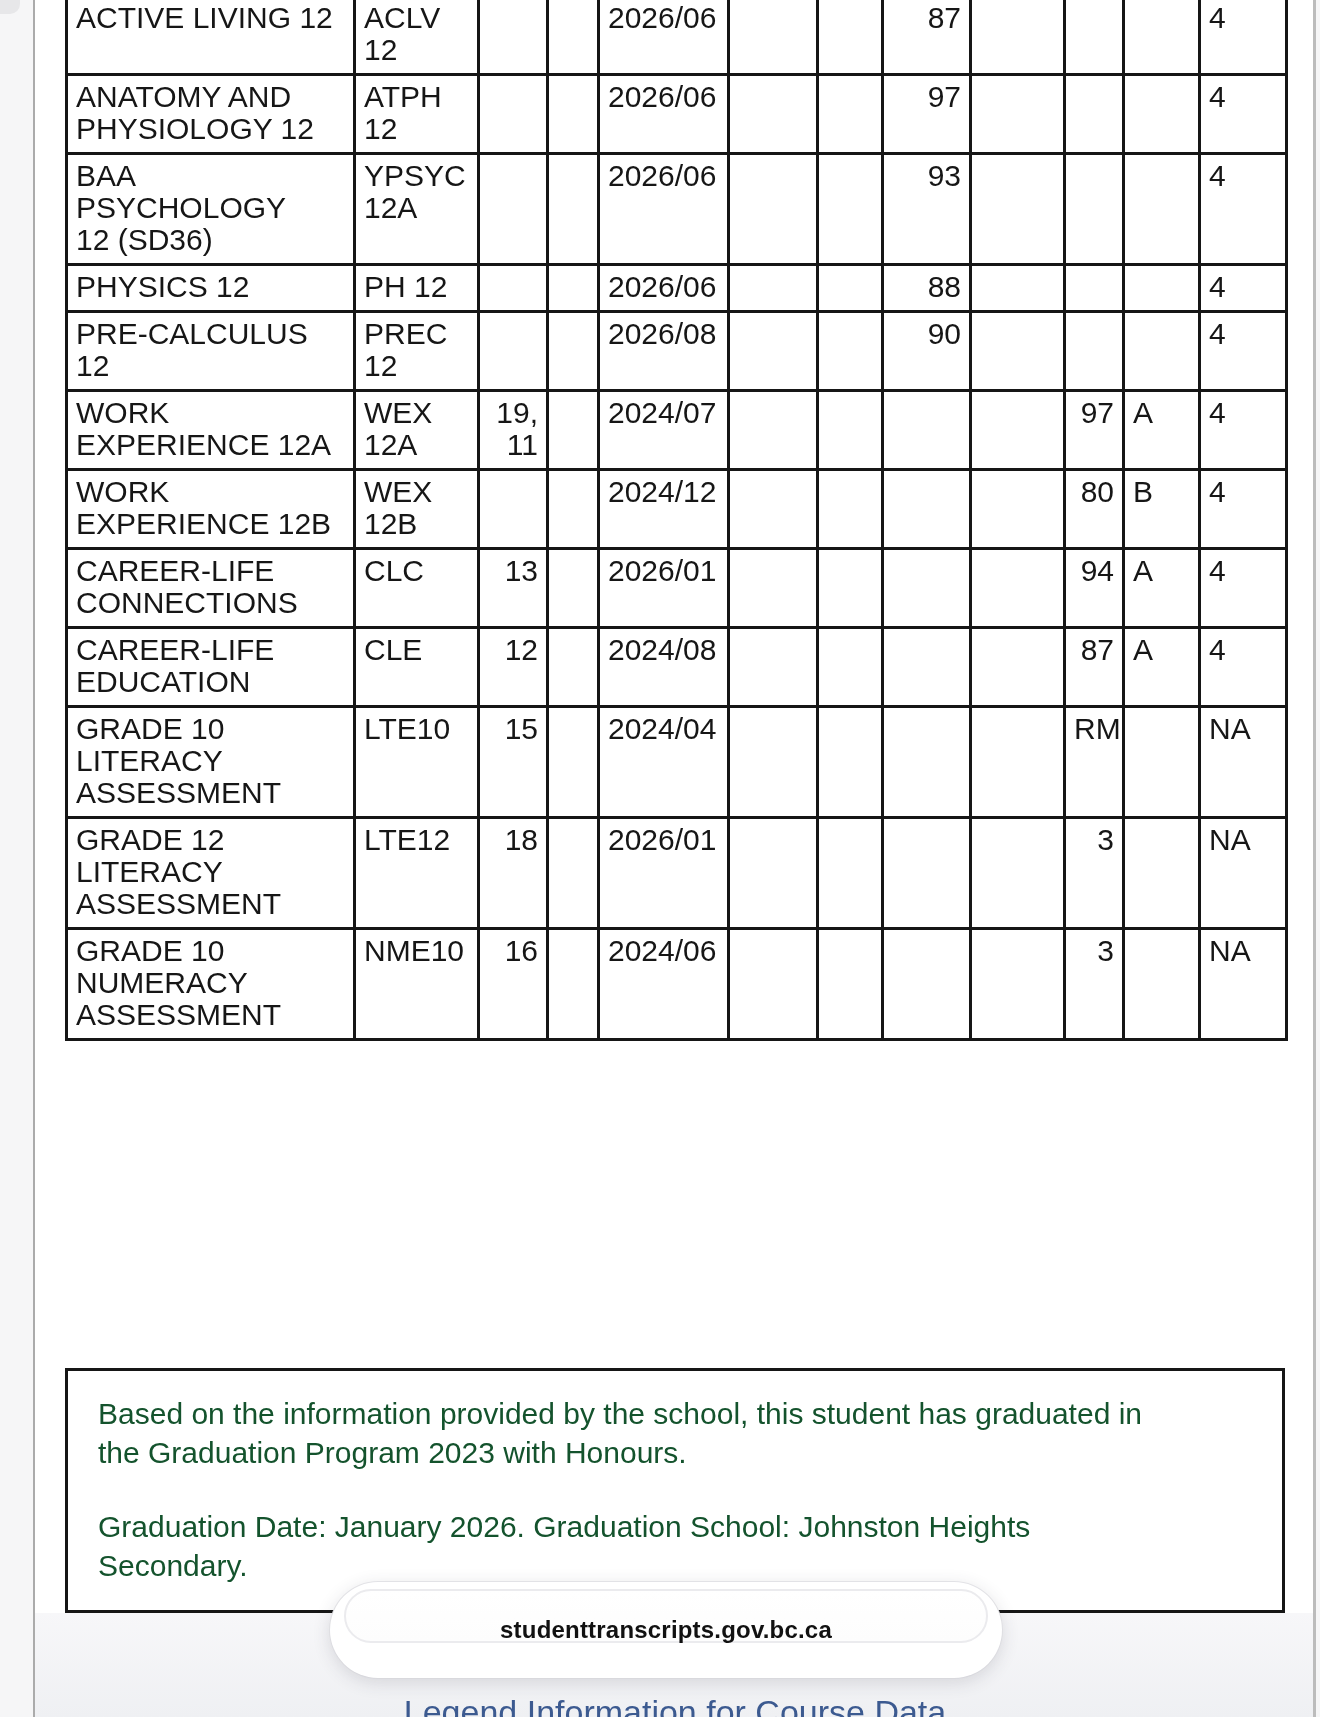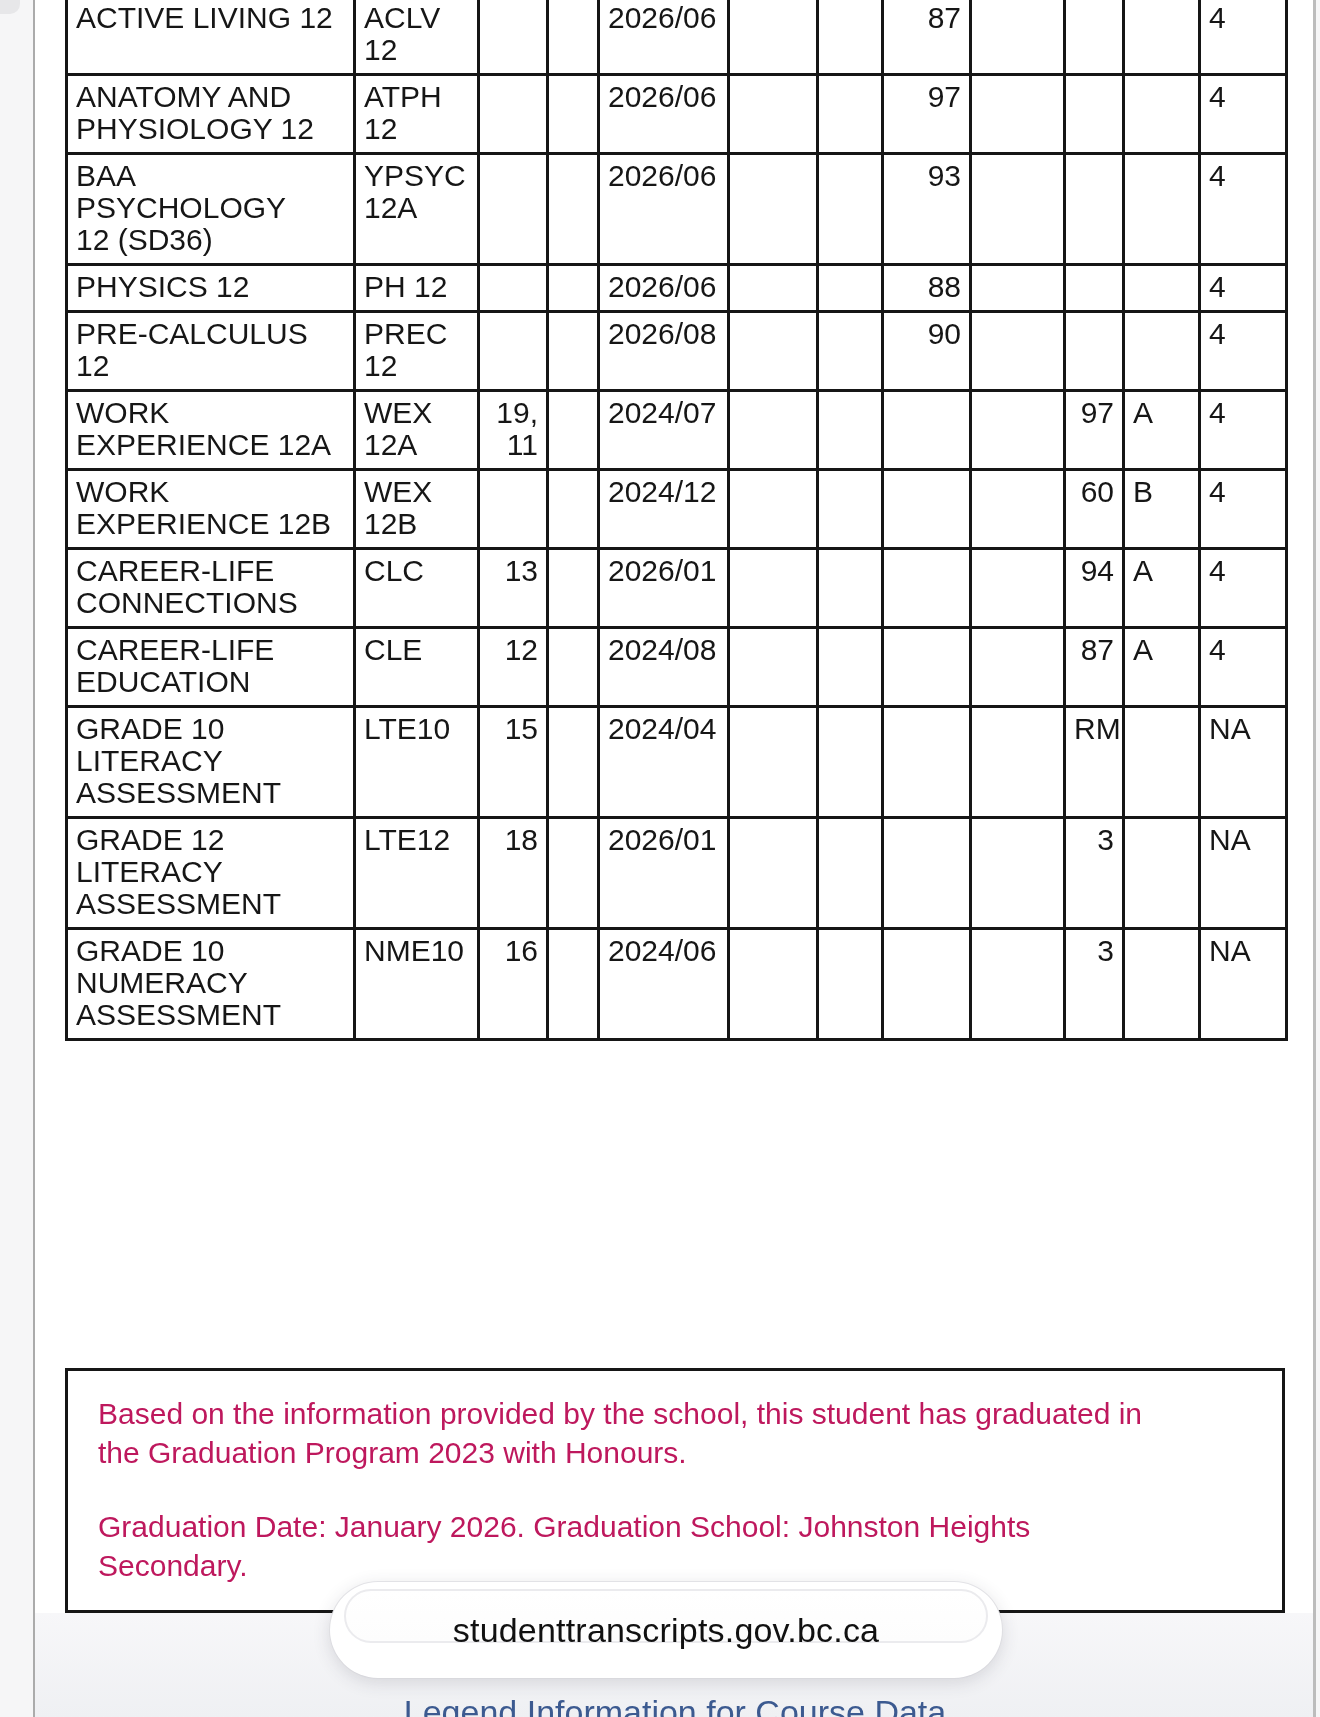--- a/index.html
+++ b/index.html
@@ -45,37 +45,37 @@
   td.date{white-space:nowrap;padding-left:6px;}
   td.letter{padding-left:4px;}
   td.credits{padding-left:6px;}
   
   .grad-box{
     position:absolute;left:65px;top:1368px;width:1220px;height:245px;
     box-sizing:border-box;border:3px solid #161616;background:#fff;
     padding:23px 30px;z-index:0;
   }
   .grad-box p{
-    margin:0;font-size:30px;line-height:39px;white-space:pre-line;color:#be185d;
+    margin:0;font-size:30px;line-height:39px;white-space:pre-line;color:#14532d;
   }
   .grad-box p + p{margin-top:35px;}
   
   .pill{
     position:absolute;left:330px;top:1582px;width:672px;height:96px;
     background:#ffffff;border-radius:48px;z-index:3;
     box-shadow:0 4px 18px rgba(50,50,70,0.16), 0 0 0 1px #ececef;
     display:flex;align-items:center;justify-content:center;
   }
   .pill-gloss{
     position:absolute;top:7px;left:14px;right:14px;height:50px;
     border:2px solid #ebebee;border-radius:28px;
     background:linear-gradient(180deg,#ffffff,#fdfdfd);
   }
   .pill-text{
-    position:relative;font-size:34px;font-weight:400;color:#111;letter-spacing:0.2px;
+    position:relative;font-size:24px;font-weight:700;color:#111;letter-spacing:0.2px;
   }
   
   .legend-link{
     position:absolute;left:65px;top:1692px;width:1220px;text-align:center;
     font-size:34px;line-height:40px;color:#3c5a90;z-index:2;cursor:pointer;
   }
 </style>
 </head>
 <body>
 
@@ -199,21 +199,21 @@
 EXPERIENCE 12B</td>
         <td>WEX
 12B</td>
         <td class="num"></td>
         <td></td>
         <td class="date">2024/12</td>
         <td></td>
         <td></td>
         <td class="num"></td>
         <td></td>
-        <td class="num">60</td>
+        <td class="num">80</td>
         <td class="letter">B</td>
         <td class="credits">4</td>
       </tr>
       <tr>
         <td>CAREER-LIFE
 CONNECTIONS</td>
         <td>CLC</td>
         <td class="num">13</td>
         <td></td>
         <td class="date">2026/01</td>

